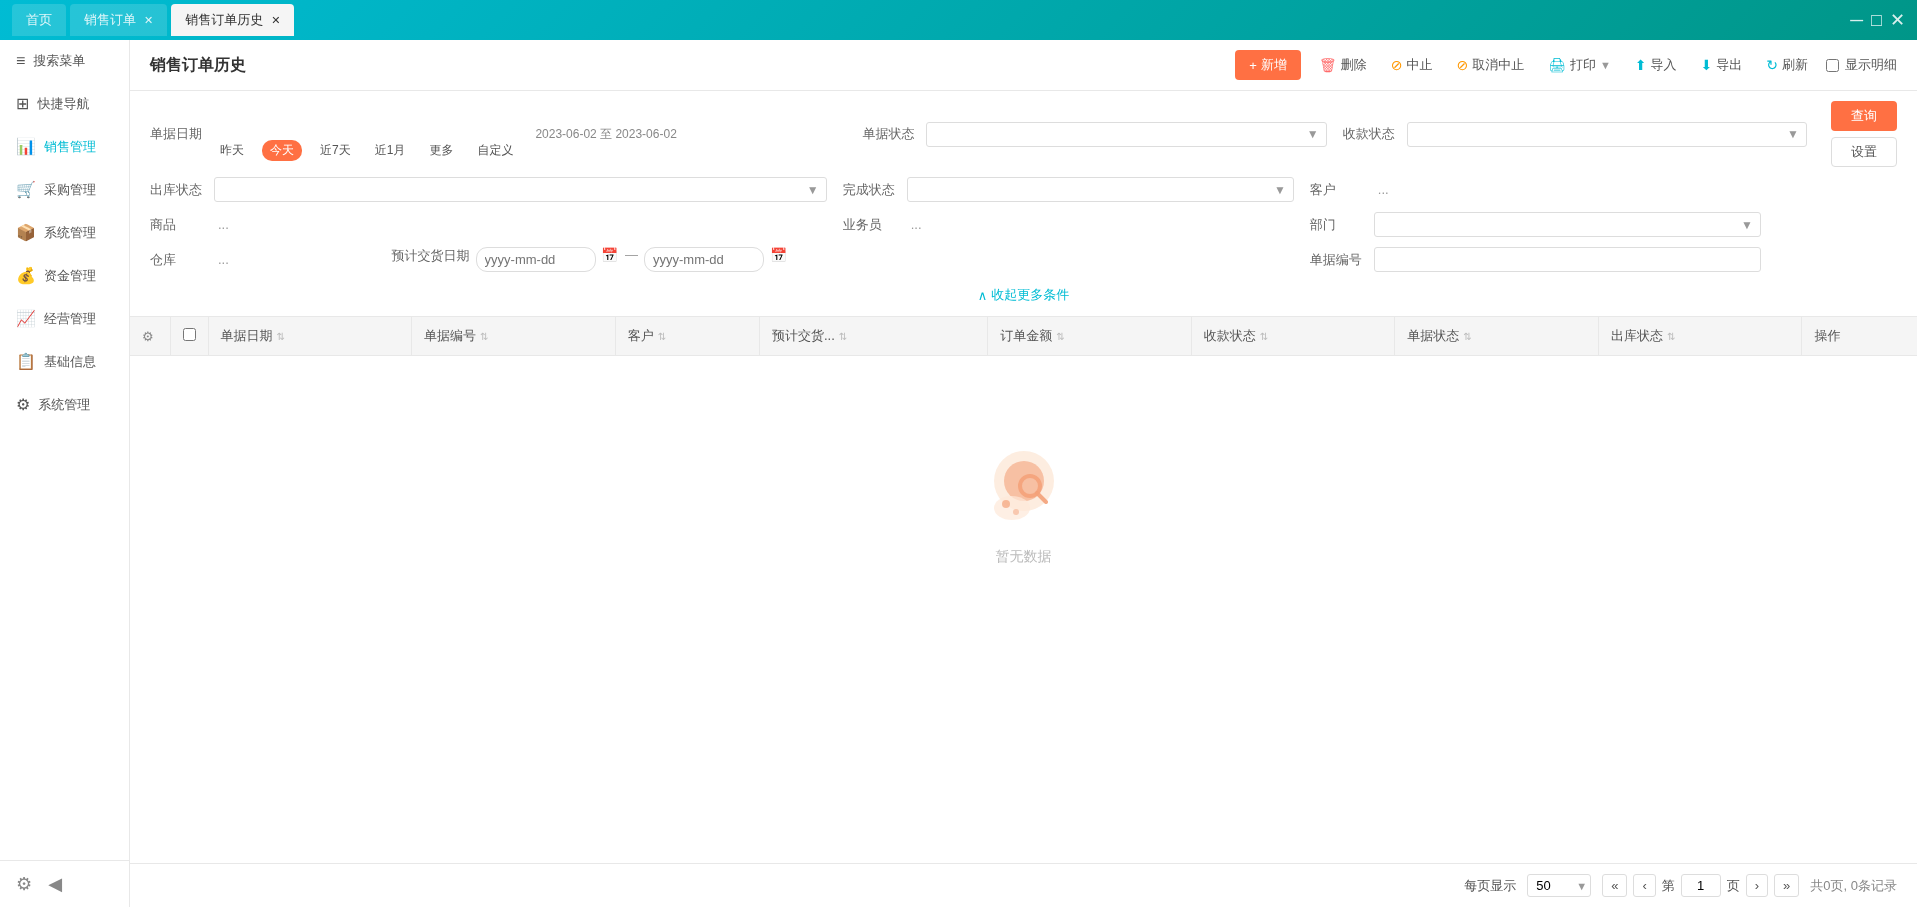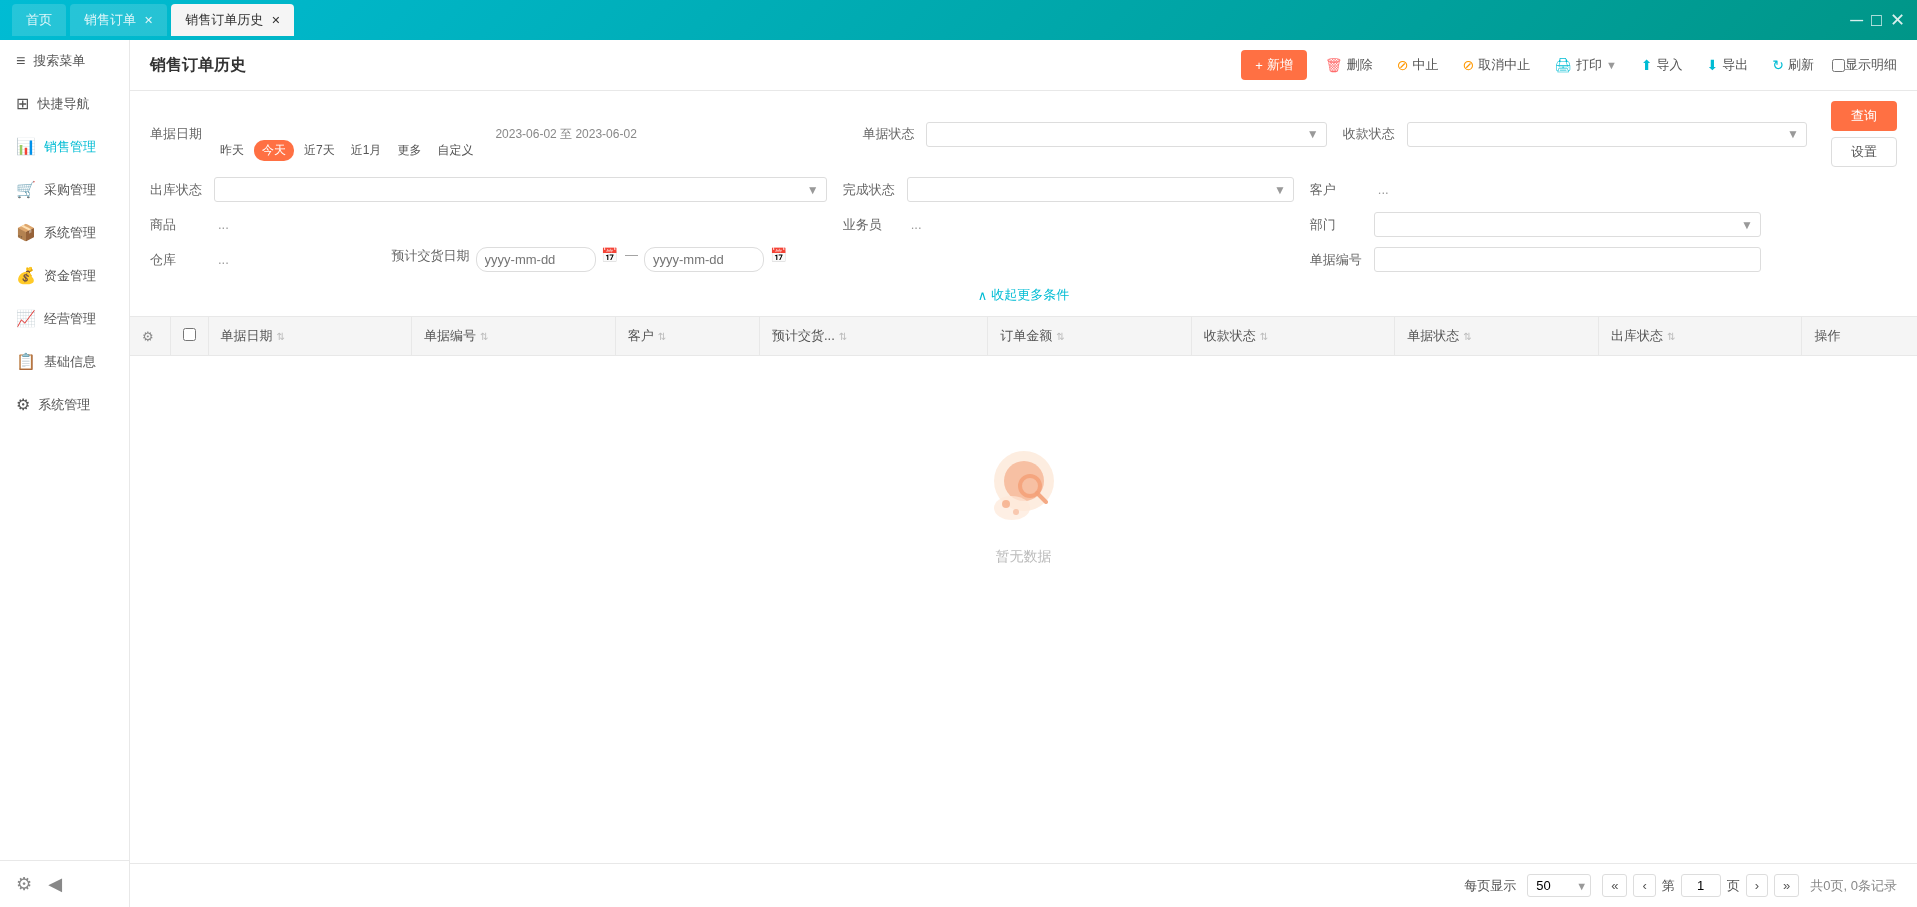--- a/index.html
+++ b/index.html
@@ -141,20 +141,21 @@
       border-radius: 4px;
       cursor: pointer;
       font-size: 13px;
       display: flex;
       align-items: center;
       gap: 4px;
     }
     .display-toggle {
       display: flex;
       align-items: center;
+      gap: 6px;
       font-size: 13px;
       color: #555;
     }
     .display-toggle input[type=checkbox] { cursor: pointer; }
 
     
     .filter-area {
       background: #fff;
       padding: 10px 20px 6px;
       border-bottom: 1px solid #e8e8e8;
@@ -221,21 +222,21 @@
       right: 8px;
       top: 50%;
       transform: translateY(-50%);
       color: #999;
       pointer-events: none;
       font-size: 12px;
     }
     .date-quick {
       display: flex;
       align-items: center;
-      gap: 4px;
+      gap: 12px;
       font-size: 12px;
       margin-top: 32px;
     }
     .date-btn {
       padding: 2px 6px;
       border-radius: 3px;
       cursor: pointer;
       color: #555;
     }
     .date-btn.active {

